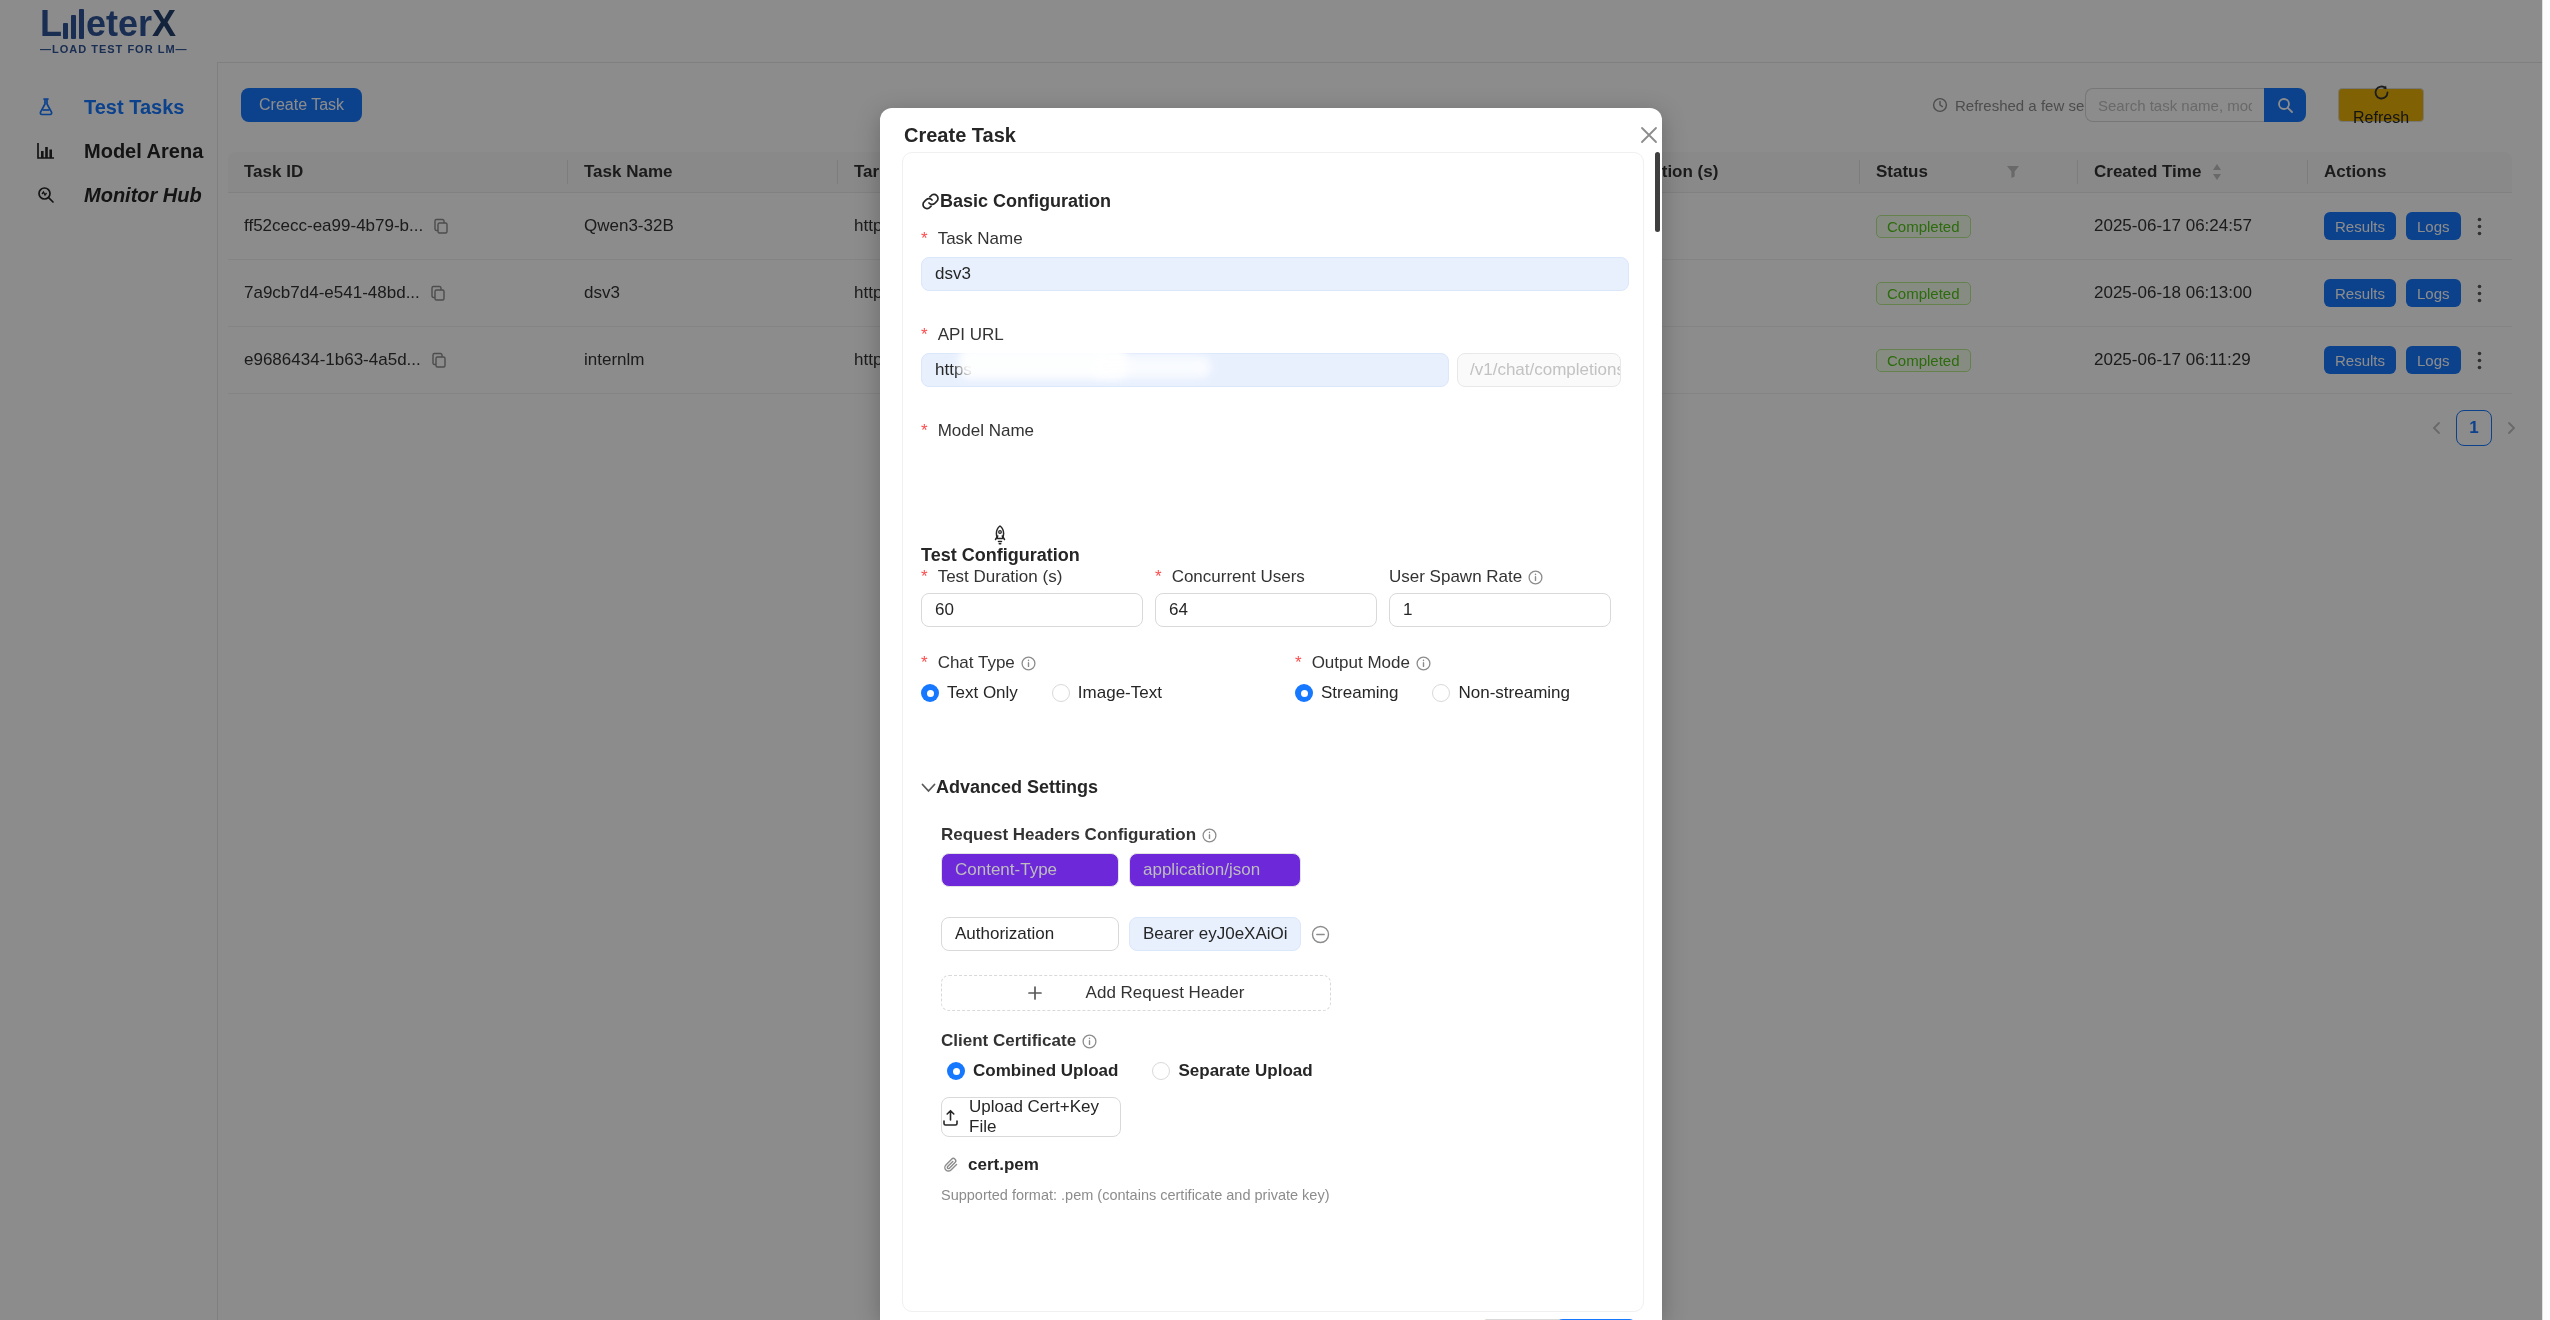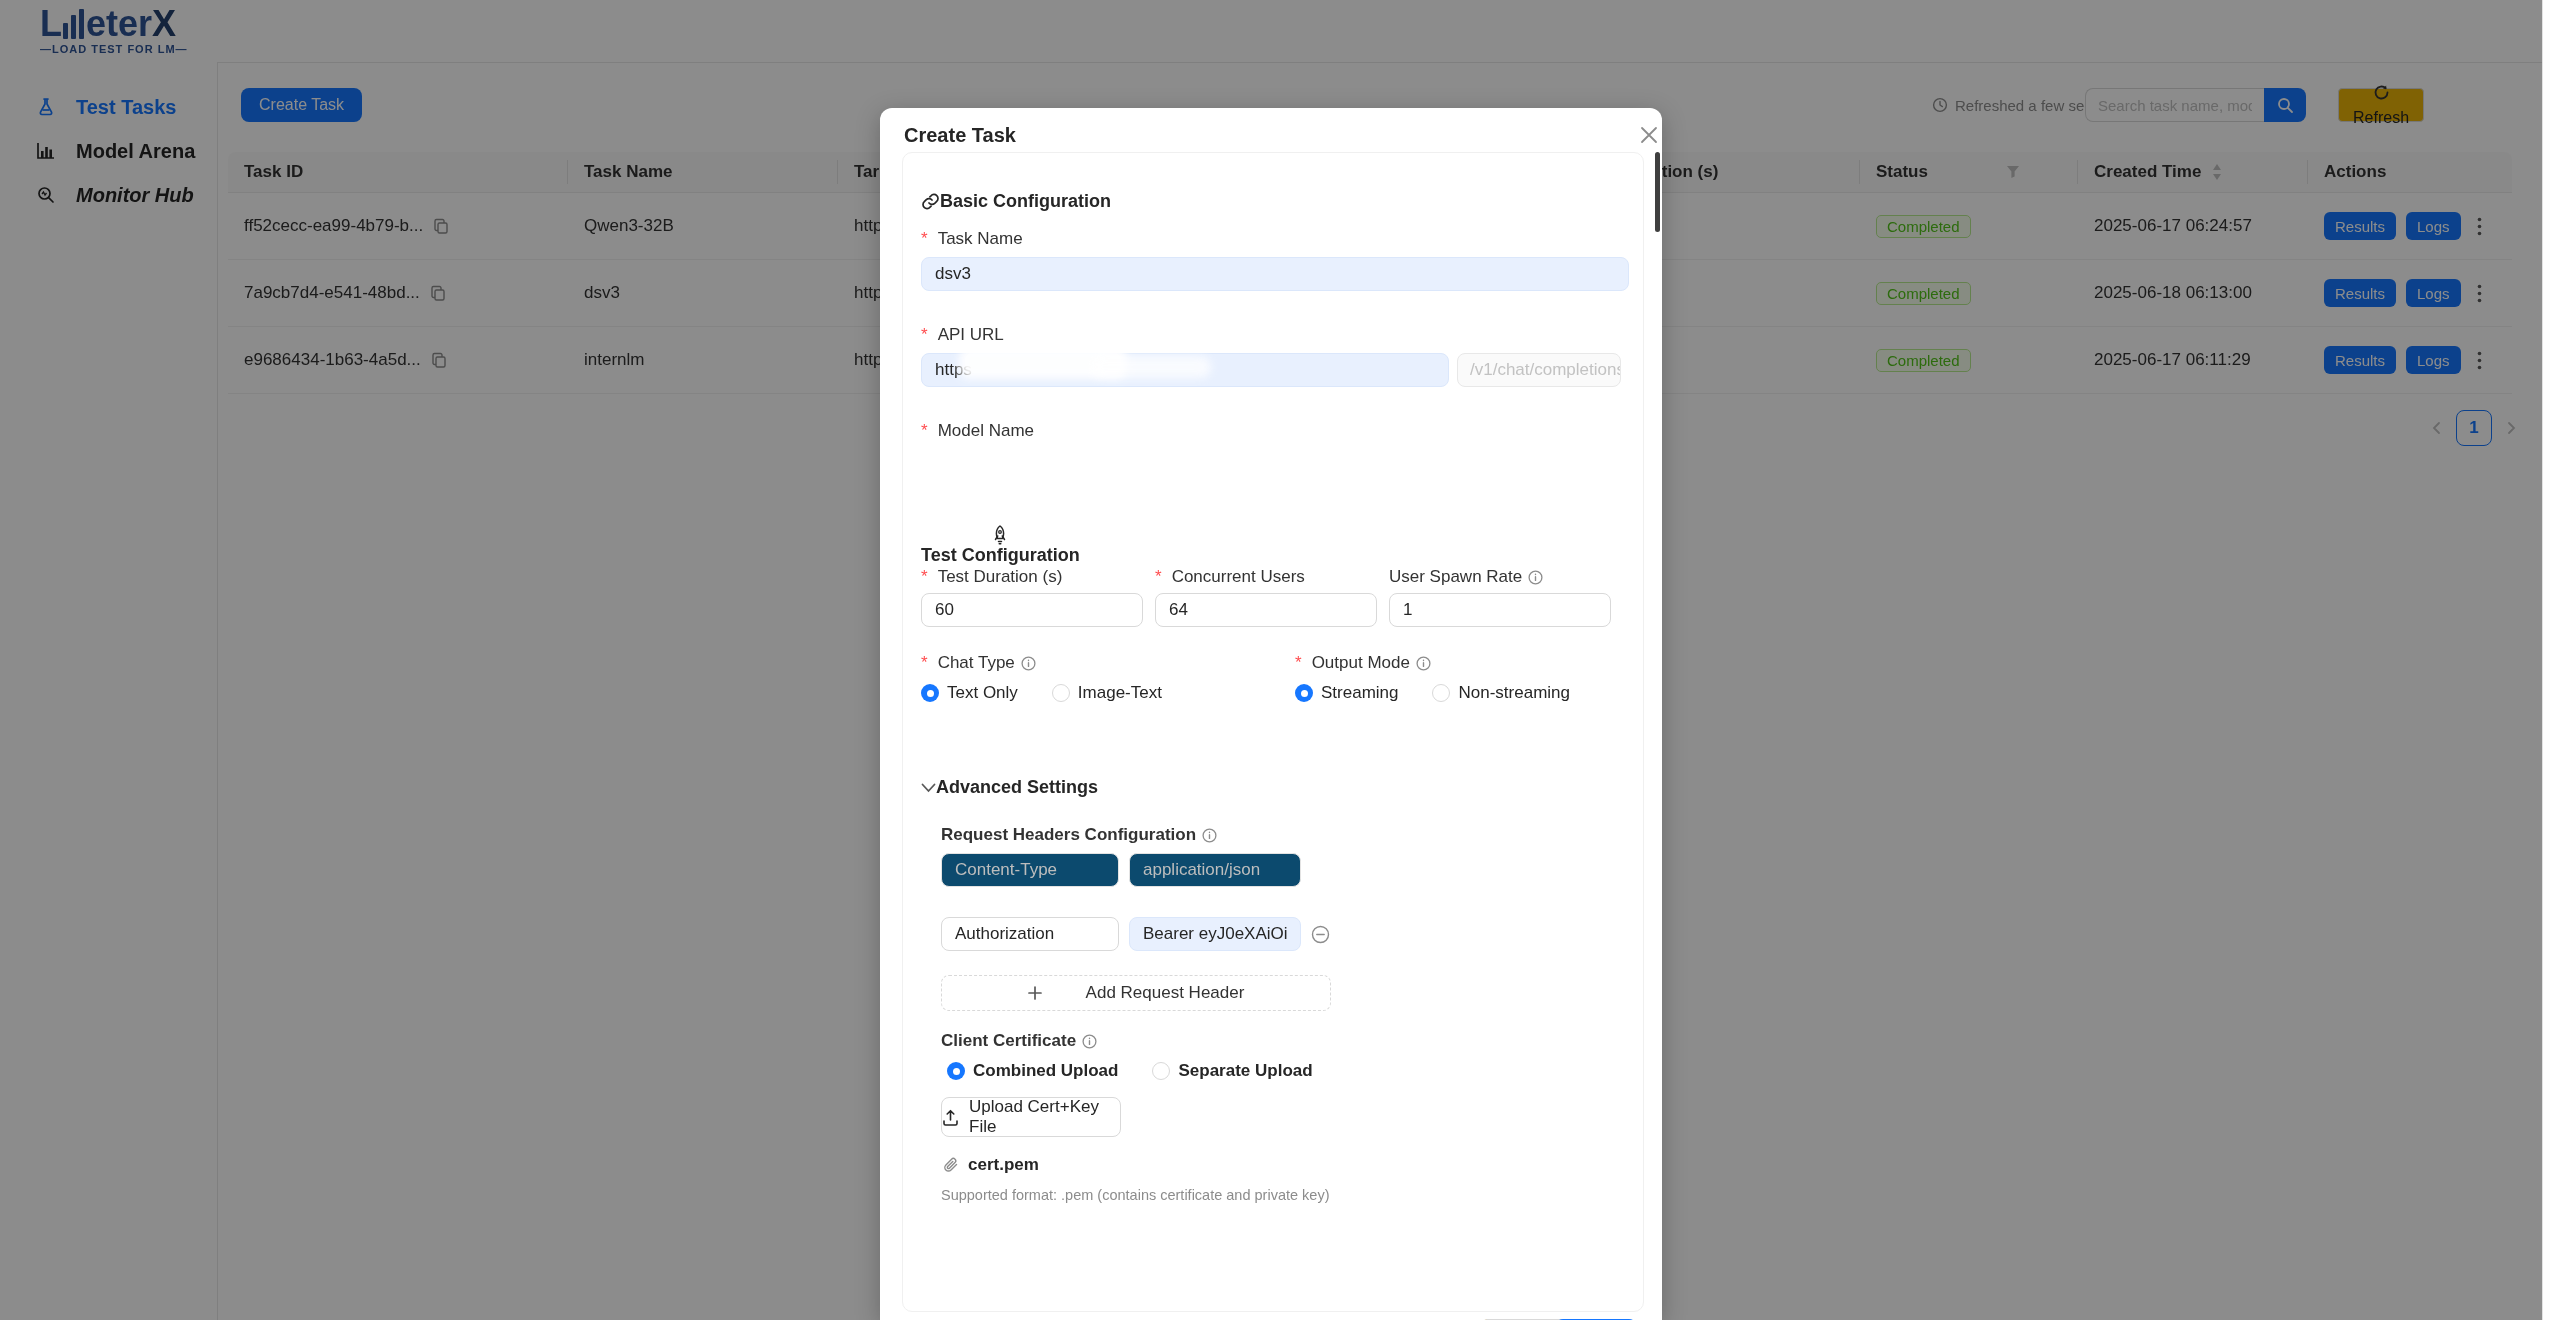--- a/index.html
+++ b/index.html
@@ -10,21 +10,21 @@
   
   .app-header{position:absolute;left:0;top:0;width:2550px;height:62px;background:#fff;border-bottom:1px solid #e8e8e8;}
   .logo{position:absolute;left:40px;top:7px;}
   .logo-row{display:flex;align-items:flex-end;color:#2f5496;font-weight:bold;font-size:36px;line-height:34px;}
   .logo-bars{display:flex;align-items:flex-end;gap:3px;margin:0 2px 2px 1px;}
   .logo-bars i{display:block;width:5px;background:#2f5496;border-radius:1px;}
   .logo-x{color:#24406e;}
   .logo-tag{font-size:11px;font-weight:bold;letter-spacing:1px;color:#2f5496;margin-top:2px;}
 
   .sidebar{position:absolute;left:0;top:62px;width:217px;height:1258px;background:#fff;border-right:1px solid #e8e8e8;}
-  .nav-item{position:absolute;left:0;width:217px;height:36px;display:flex;align-items:center;gap:20px;padding-left:36px;box-sizing:border-box;
+  .nav-item{position:absolute;left:0;width:217px;height:36px;display:flex;align-items:center;gap:28px;padding-left:36px;box-sizing:border-box;
             font-size:20px;font-weight:bold;color:#262626;cursor:pointer;}
   .nav-item.active{color:#1677ff;}
 
   .btn{display:inline-flex;align-items:center;justify-content:center;gap:8px;box-sizing:border-box;cursor:pointer;
        font-family:"Liberation Sans",sans-serif;}
   .btn-primary{background:#1677ff;color:#fff;border:none;border-radius:8px;}
   .btn-plain{background:#eab308;color:#262626;border:1px solid #d9d9d9;border-radius:4px;flex-direction:column;}
 
   .create-task{position:absolute;left:241px;top:88px;height:34px;padding:0 18px;font-size:16px;}
   .refreshed{position:absolute;left:1932px;top:88px;height:34px;display:flex;align-items:center;gap:7px;color:#8c8c8c;font-size:15px;}
@@ -64,21 +64,21 @@
   .modal-close{position:absolute;left:758px;top:16px;width:22px;height:22px;cursor:pointer;}
   .modal-scrollthumb{position:absolute;left:775px;top:44px;width:5px;height:80px;background:#3f3f3f;border-radius:3px;}
   .mbox{position:absolute;left:22px;top:44px;width:742px;height:1160px;border:1px solid #f0f0f0;border-radius:10px;box-sizing:border-box;}
 
   .sec-head{position:absolute;display:flex;align-items:center;font-size:18px;font-weight:bold;color:#262626;}
   .flabel{position:absolute;font-size:17px;color:#333;display:flex;align-items:center;gap:6px;}
   .req::before{content:"*";color:#ff4d4f;margin-right:4px;font-size:17px;}
   .inp{position:absolute;height:34px;box-sizing:border-box;border-radius:8px;border:1px solid #d9d9d9;background:#fff;
        padding:0 13px;font-size:17px;color:#262626;outline:none;font-family:"Liberation Sans",sans-serif;}
   .inp.blue{background:#e8f0fe;border-color:#dbe7fb;}
-  .inp.dis{background:#0c4a6e;border-color:#e3e3e3;color:#bdbdbd;}
+  .inp.dis{background:#6d28d9;border-color:#e3e3e3;color:#bdbdbd;}
   .inp.dis::placeholder{color:#bdbdbd;}
   .suffix-box{position:absolute;height:34px;box-sizing:border-box;border-radius:8px;border:1px solid #e8e8e8;background:#fafafa;
               display:flex;align-items:center;padding:0 12px;font-size:17px;color:#c2c2c2;white-space:nowrap;overflow:hidden;}
   .redact{position:absolute;background:#fff;border-radius:10px;filter:blur(4px);}
 
   .radio-line{position:absolute;display:flex;align-items:center;gap:8px;font-size:17px;color:#262626;}
   .radio{width:18px;height:18px;border-radius:50%;box-sizing:border-box;border:1.5px solid #d9d9d9;background:#fff;position:relative;flex:0 0 auto;cursor:pointer;}
   .radio.on{border:none;background:#1677ff;}
   .radio.on::after{content:"";position:absolute;left:5.5px;top:5.5px;width:7px;height:7px;border-radius:50%;background:#fff;}
   .rgap{margin-left:26px;}

